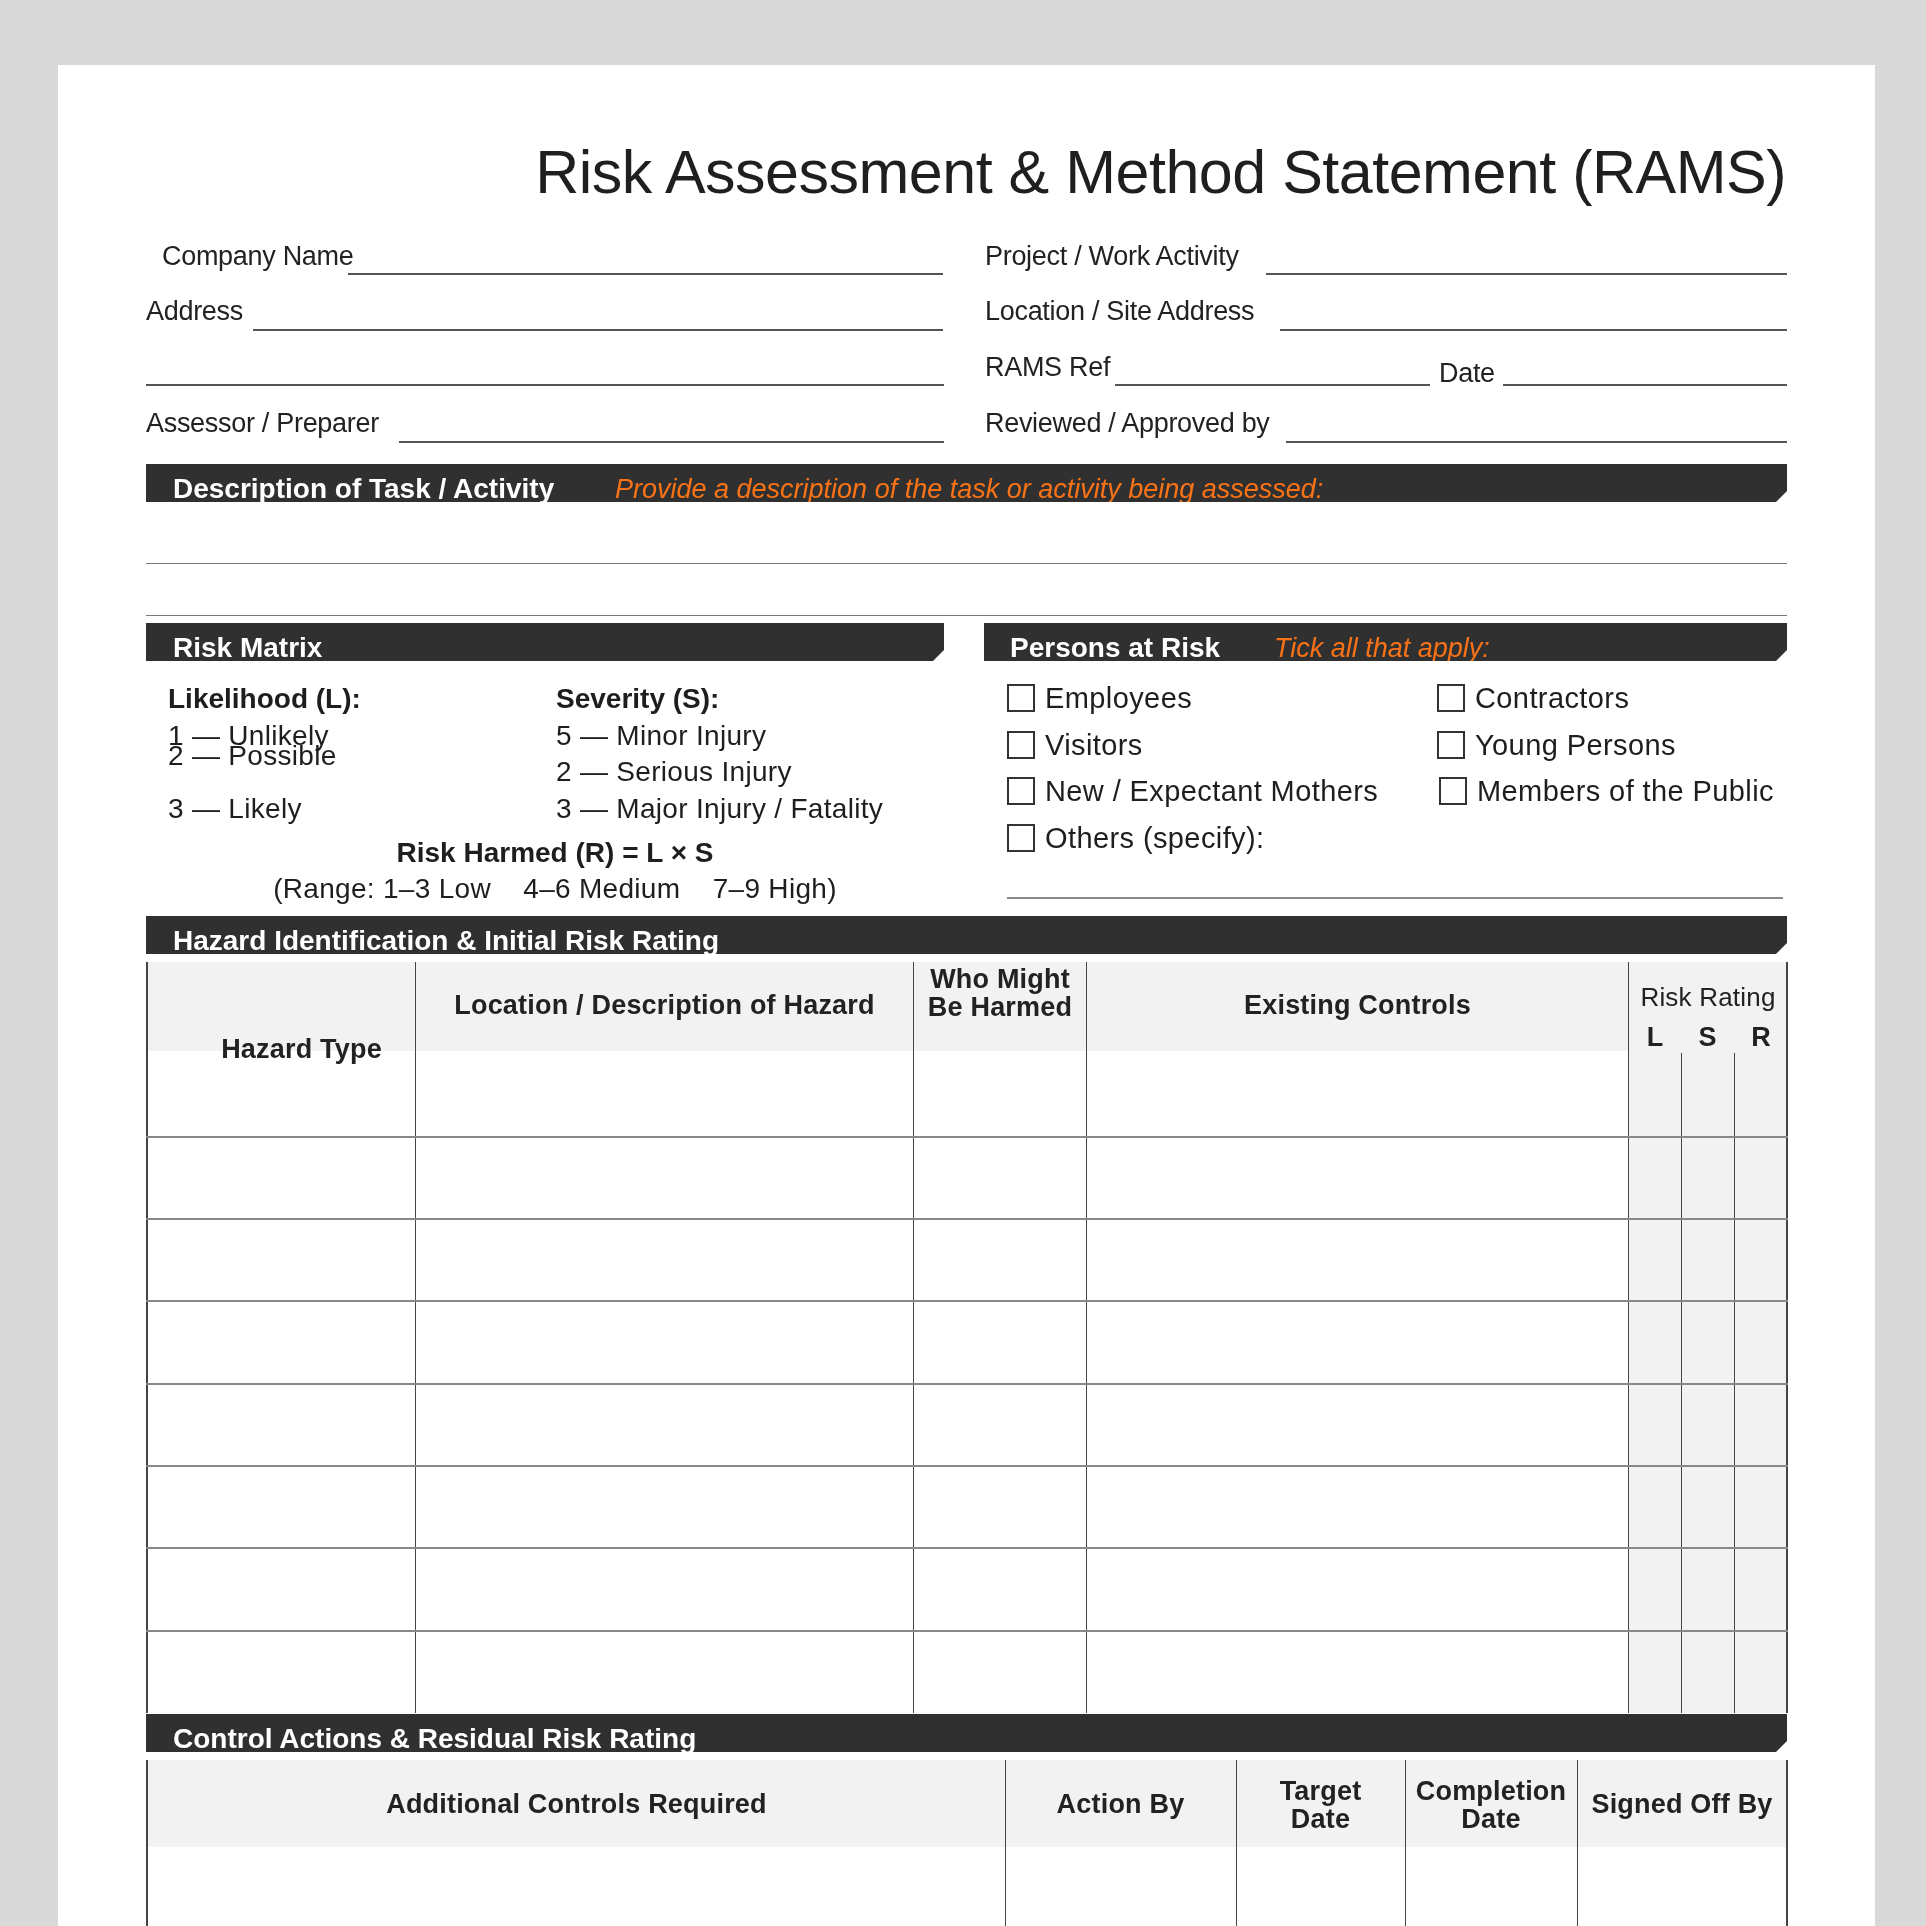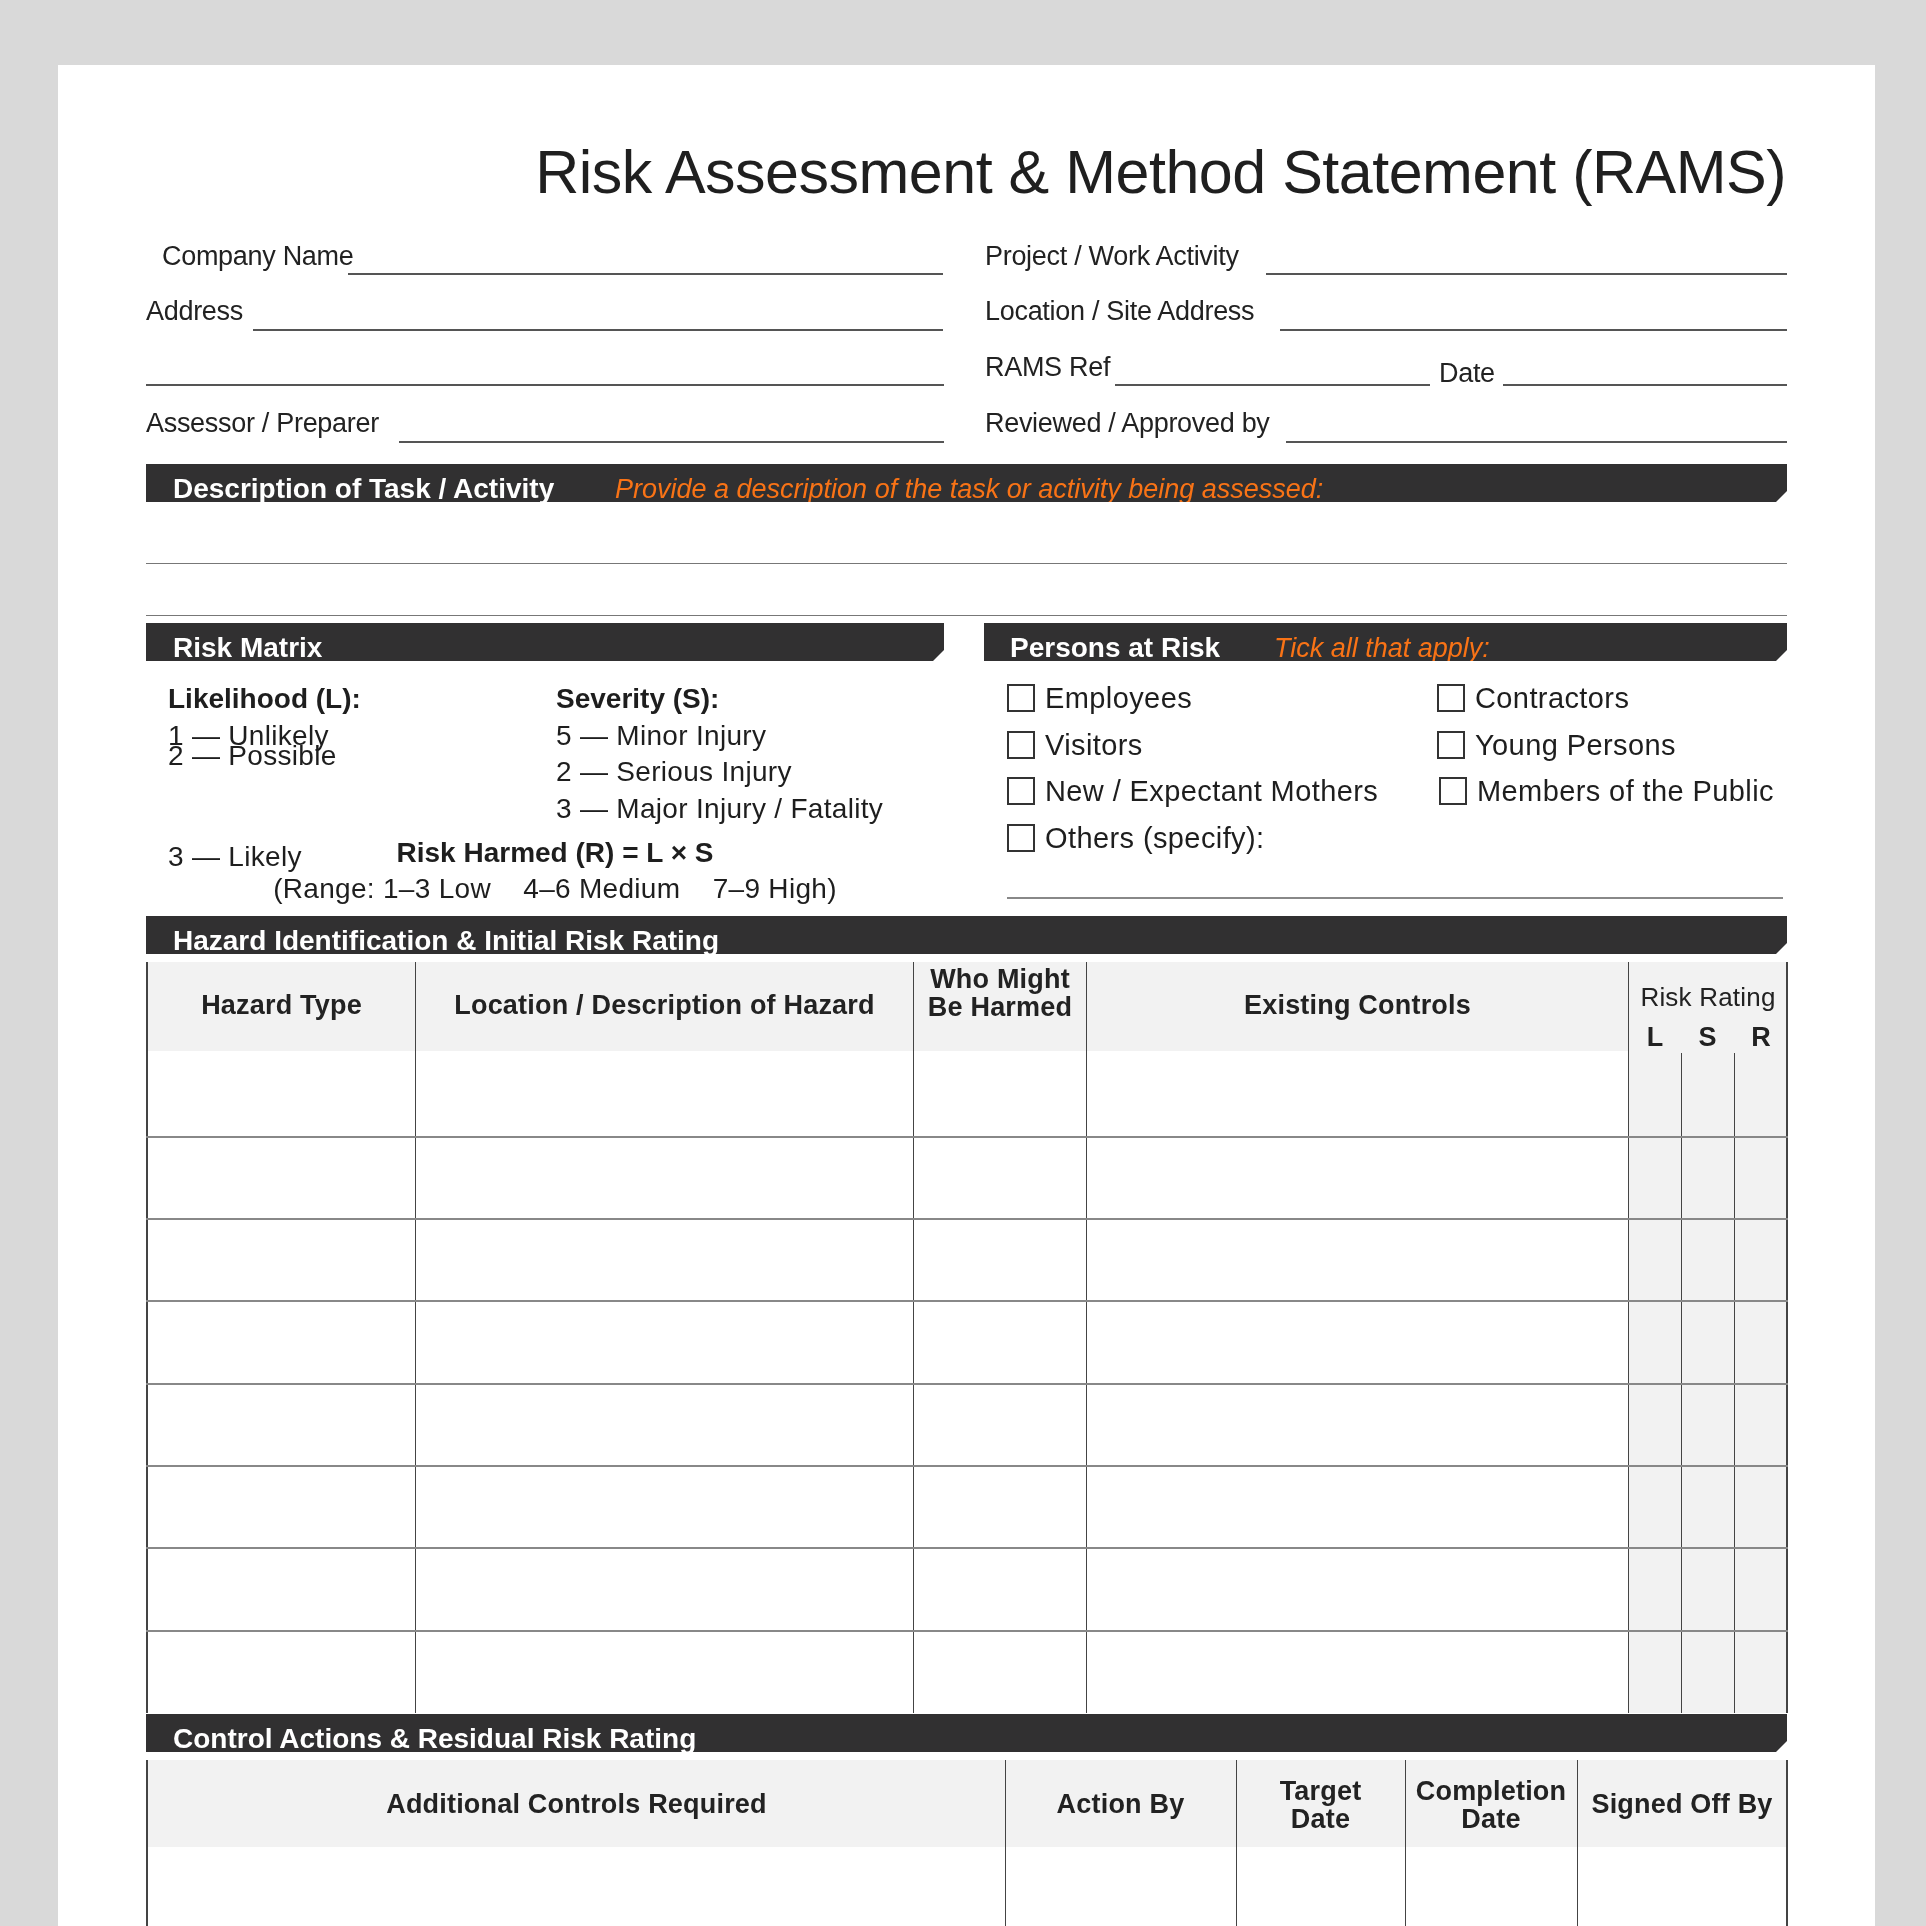--- a/index.html
+++ b/index.html
@@ -64,21 +64,21 @@
 </div>
 <div class="thinline" style="left:146px; top:563px; width:1641px;"></div>
 <div class="thinline" style="left:146px; top:615px; width:1641px;"></div>
 
 <div class="bar" style="left:146px; top:623px; width:798px;">
   <span class="bt">Risk Matrix</span>
 </div>
 <div class="rm-head" style="left:168px; top:683px;">Likelihood (L):</div>
 <div class="rm-item" style="left:168px; top:720px;">1 — Unlikely</div>
 <div class="rm-item" style="left:168px; top:740px;">2 — Possible</div>
-<div class="rm-item" style="left:168px; top:793px;margin-top:48px;">3 — Likely</div>
+<div class="rm-item" style="left:168px; top:793px;">3 — Likely</div>
 
 <div class="rm-head" style="left:556px; top:683px;">Severity (S):</div>
 <div class="rm-item" style="left:556px; top:720px;">5 — Minor Injury</div>
 <div class="rm-item" style="left:556px; top:756px;">2 — Serious Injury</div>
 <div class="rm-item" style="left:556px; top:793px;">3 — Major Injury / Fatality</div>
 
 <div class="rm-head" style="left:146px; width:818px; text-align:center; top:837px;">Risk Harmed (R) = L × S</div>
 <div class="rm-item" style="left:146px; width:818px; text-align:center; top:873px; white-space:pre;">(Range: 1–3 Low    4–6 Medium    7–9 High)</div>
 
 <div class="bar" style="left:984px; top:623px; width:803px;">
@@ -104,21 +104,21 @@
 <div class="cb" style="left:1007px; top:824px;"></div>
 <div class="cbl" style="left:1045px; top:822px;">Others (specify):</div>
 <div class="line" style="left:1007px; top:897px; width:776px; border-top-color:#888;"></div>
 
 <div class="bar" style="left:146px; top:916px; width:1641px;">
   <span class="bt">Hazard Identification &amp; Initial Risk Rating</span>
 </div>
 <div class="thead" style="left:148px; top:962px; width:1638px; height:89px;"></div>
 <div class="shade" style="left:1629px; top:1051px; width:157px; height:662px;"></div>
 
-<div class="th" style="left:148px; top:962px; width:267px; height:85px;">Hazard Type</div>
+<div class="th" style="left:148px; top:1006px; width:267px; height:85px;padding-left:20px;">Hazard Type</div>
 <div class="th" style="left:415px; top:962px; width:499px; height:85px;">Location / Description of Hazard</div>
 <div class="th" style="left:914px; top:965px; width:172px; height:28px;">Who Might</div>
 <div class="th" style="left:914px; top:993px; width:172px; height:28px;">Be Harmed</div>
 <div class="th" style="left:1086px; top:962px; width:543px; height:85px;">Existing Controls</div>
 <div class="th" style="left:1629px; top:982px; width:158px; height:30px; font-weight:normal; font-size:26px;">Risk Rating</div>
 <div class="th" style="left:1629px; top:1022px; width:52px; height:30px;">L</div>
 <div class="th" style="left:1681px; top:1022px; width:53px; height:30px;">S</div>
 <div class="th" style="left:1735px; top:1022px; width:52px; height:30px;">R</div>
 
 <div class="grid-v" style="left:146px; top:962px; height:751px; border-left-width:2px;"></div>

